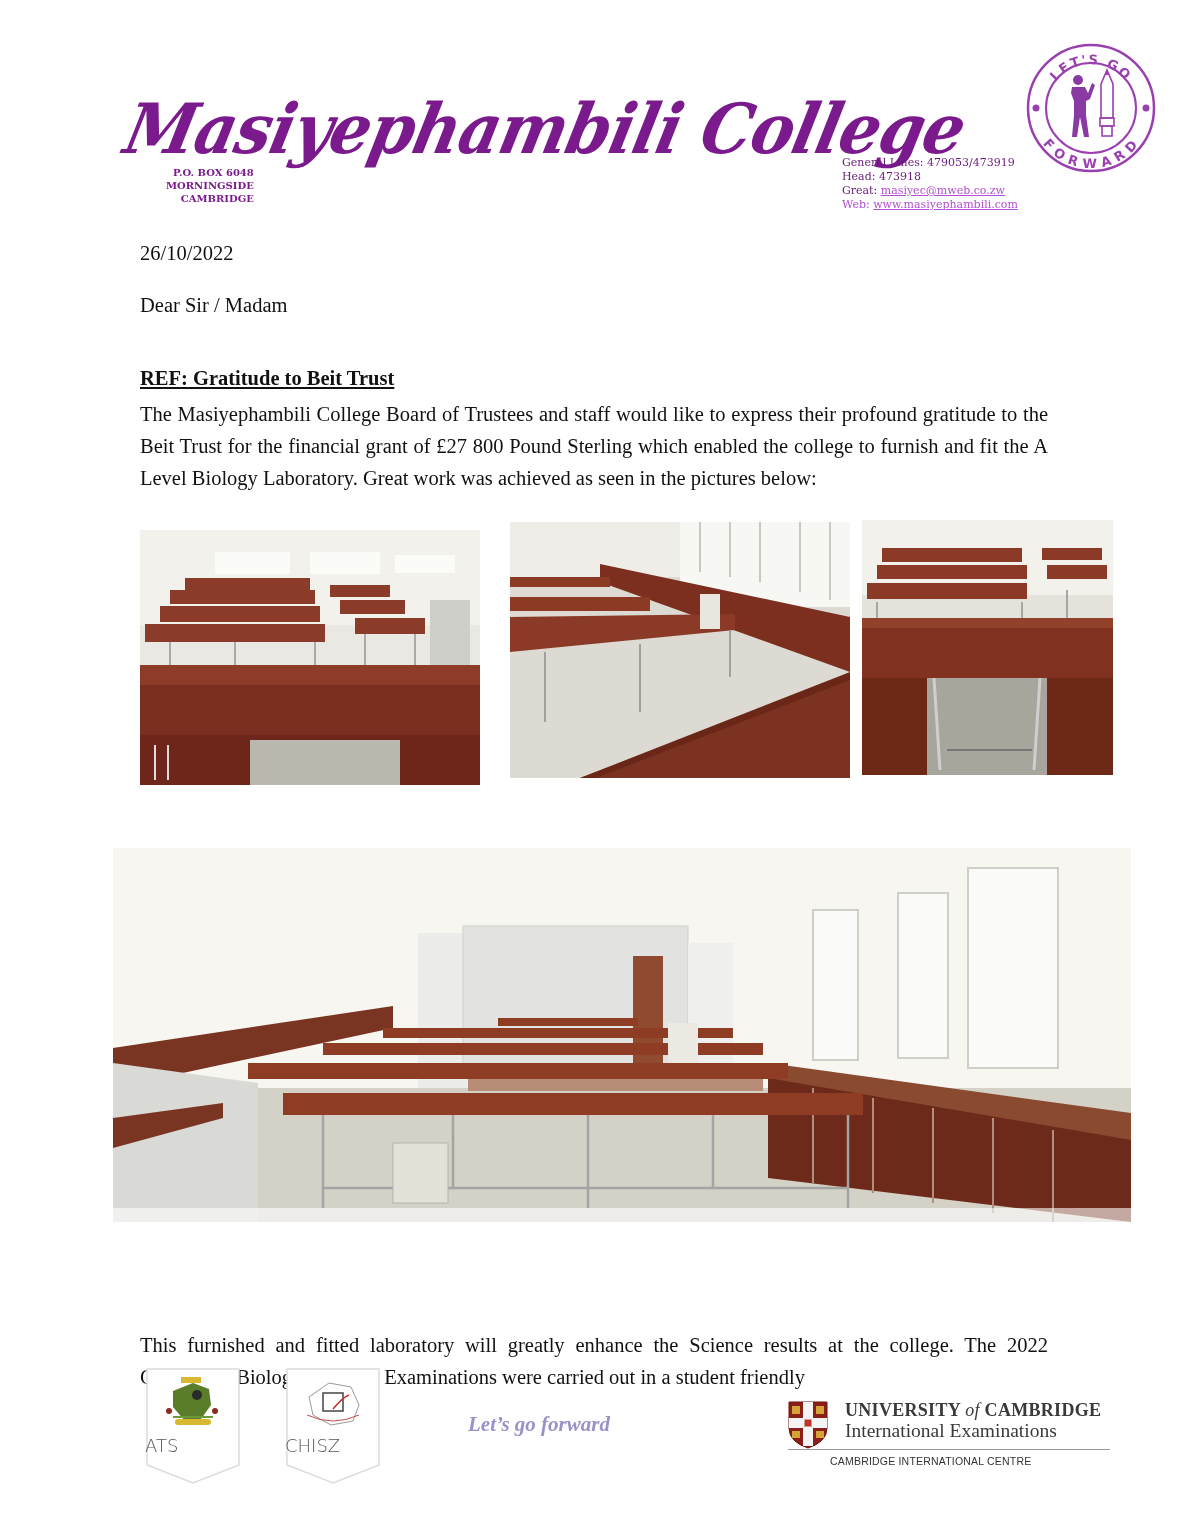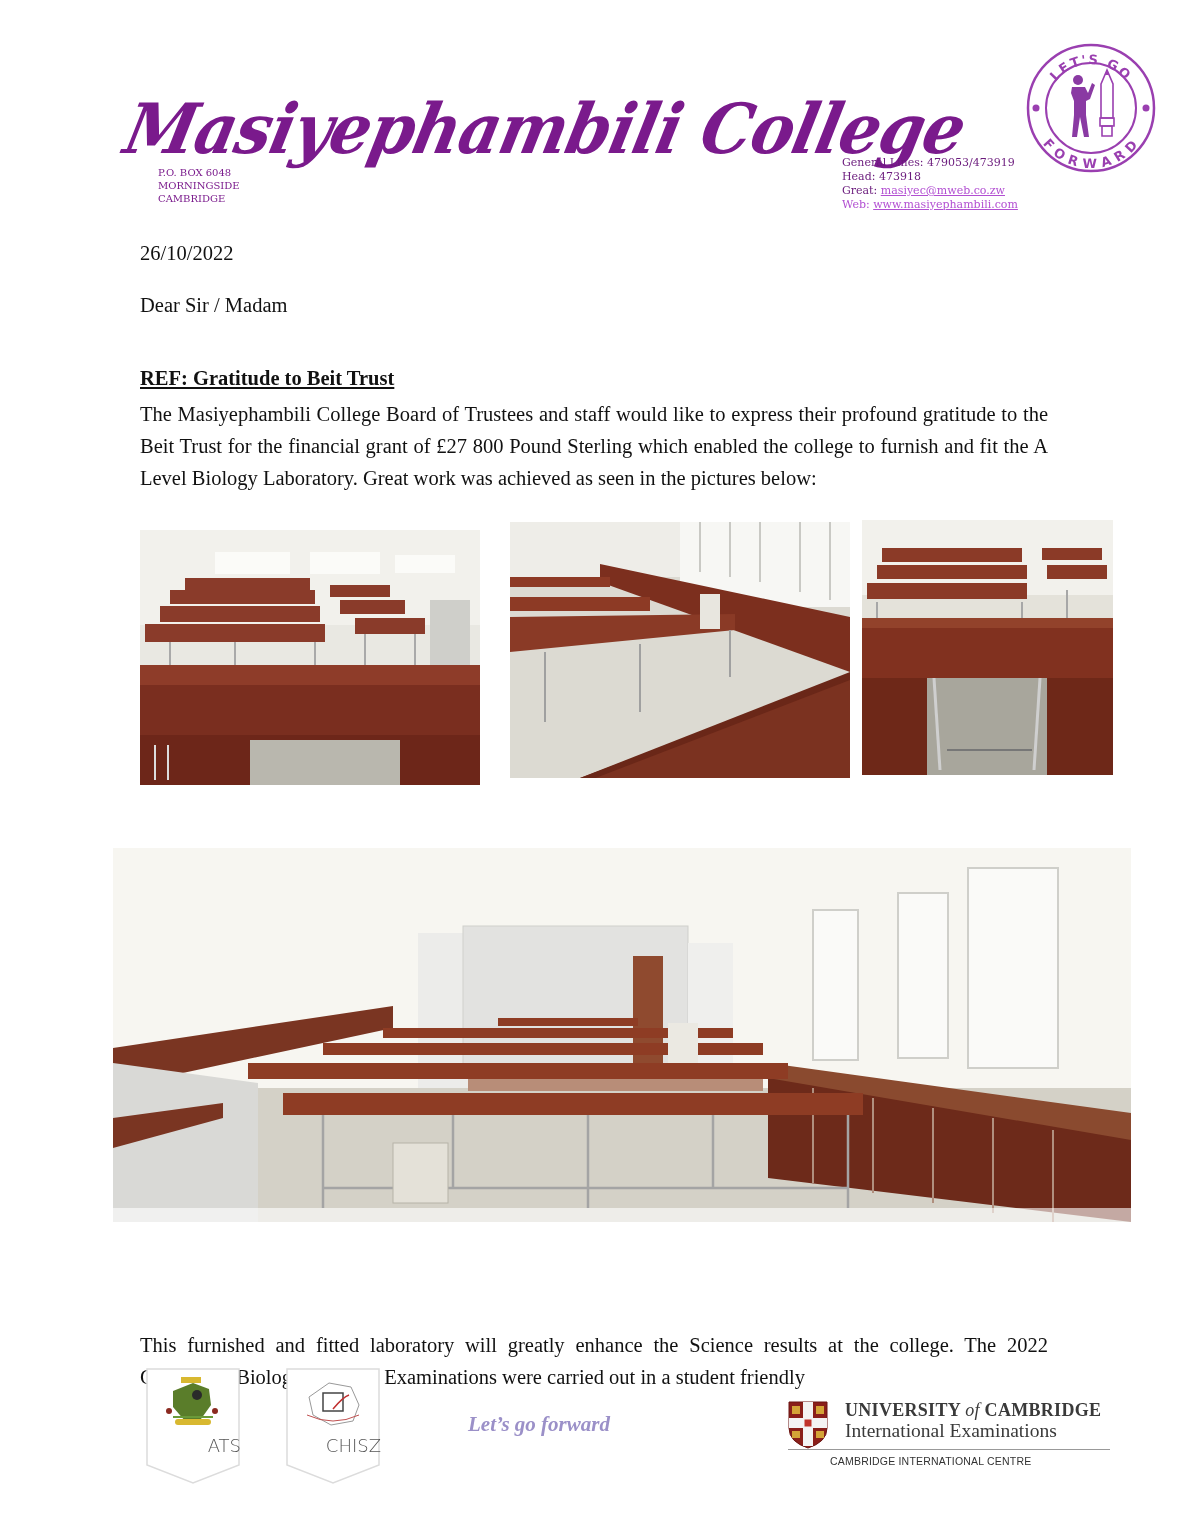--- a/index.html
+++ b/index.html
@@ -5,21 +5,21 @@
   html, body { margin: 0; padding: 0; background: #ffffff; }
   body { width: 1187px; height: 1536px; position: relative; overflow: hidden; font-family: "Liberation Serif", serif; color: #111; }
   .abs { position: absolute; }
 
   
   .brand-title {
     left: 135px; top: 88px; font-family: "DejaVu Serif", serif; font-style: italic; font-weight: bold;
     font-size: 64px; color: #7a1a8c; letter-spacing: -1px; white-space: nowrap;
     transform: skewX(-12deg) scaleY(1.08); transform-origin: left top;
   }
-  .address { left: 158px; top: 166px; font-family: "DejaVu Serif", serif; font-weight: normal; font-size: 10px; line-height: 13px; color: #7a1a8c; }
+  .address { left: 166px; top: 166px; font-family: "DejaVu Serif", serif; font-weight: bold; font-size: 10px; line-height: 13px; color: #7a1a8c; text-align: right; }
   .contact { left: 842px; top: 156px; font-family: "DejaVu Serif", serif; font-weight: normal; font-size: 11px; line-height: 14px; color: #6a1a7c; }
   .contact .link { color: #b24fd2; text-decoration: underline; }
   .contact .web-line { color: #b24fd2; }
 
   .seal { left: 1025px; top: 42px; width: 132px; height: 132px; }
 
   
   .text { left: 140px; font-size: 20.5px; line-height: 32px; }
   .date { top: 237px; }
   .salutation { top: 289px; }
@@ -31,21 +31,21 @@
   .photo { overflow: hidden; }
   .p1 { left: 140px; top: 530px; width: 340px; height: 255px; }
   .p2 { left: 510px; top: 522px; width: 340px; height: 256px; }
   .p3 { left: 862px; top: 520px; width: 251px; height: 255px; }
   .p4 { left: 113px; top: 848px; width: 1018px; height: 374px; }
   .photo svg { width: 100%; height: 100%; display: block; }
 
   
   .badge { top: 1367px; width: 96px; height: 118px; }
   .badge svg { width: 100%; height: 100%; display: block; }
-  .badge-label { position: absolute; left: 0; width: 96px; top: 68px; text-align: right; font-family: "DejaVu Sans", sans-serif; font-size: 18px; color: #555; font-weight: 300; }
+  .badge-label { position: absolute; left: 0; width: 96px; top: 68px; text-align: left; font-family: "DejaVu Sans", sans-serif; font-size: 18px; color: #555; font-weight: 300; }
   .ats { left: 145px; }
   .chisz { left: 285px; }
   .motto { left: 468px; top: 1412px; font-family: "Liberation Serif", serif; font-style: italic; font-weight: bold; font-size: 21px; color: #9b90c8; }
 
   .cam { left: 788px; top: 1398px; width: 330px; height: 75px; }
   .cam-shield { position: absolute; left: 0; top: 3px; width: 40px; height: 48px; }
   .cam-line1 { position: absolute; left: 57px; top: 2px; font-family: "Liberation Serif", serif; font-size: 18px; font-weight: bold; color: #3a3a3a; letter-spacing: 0.3px; white-space: nowrap; }
   .cam-line1 i { font-weight: normal; }
   .cam-line2 { position: absolute; left: 57px; top: 22px; font-family: "Liberation Serif", serif; font-size: 19.5px; color: #3a3a3a; white-space: nowrap; }
   .cam-rule { position: absolute; left: 0; top: 51px; width: 322px; height: 1px; background: #999; }

